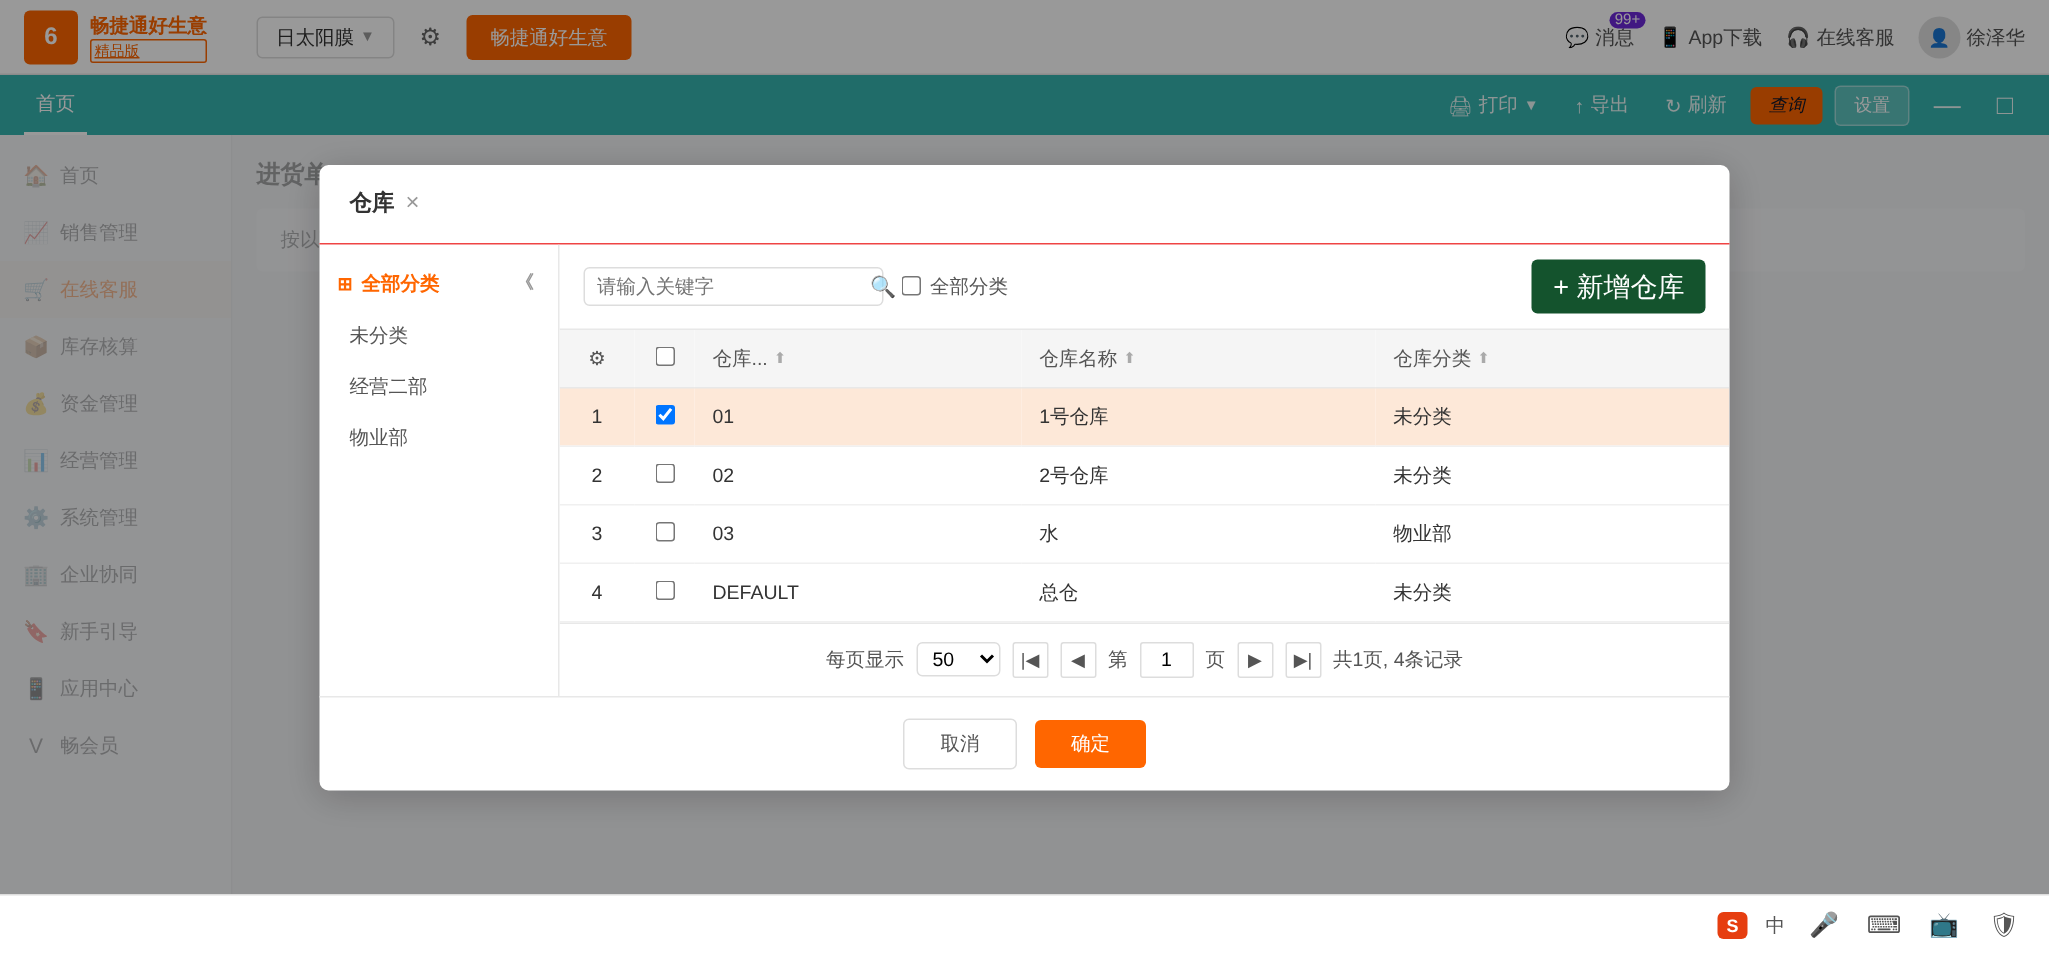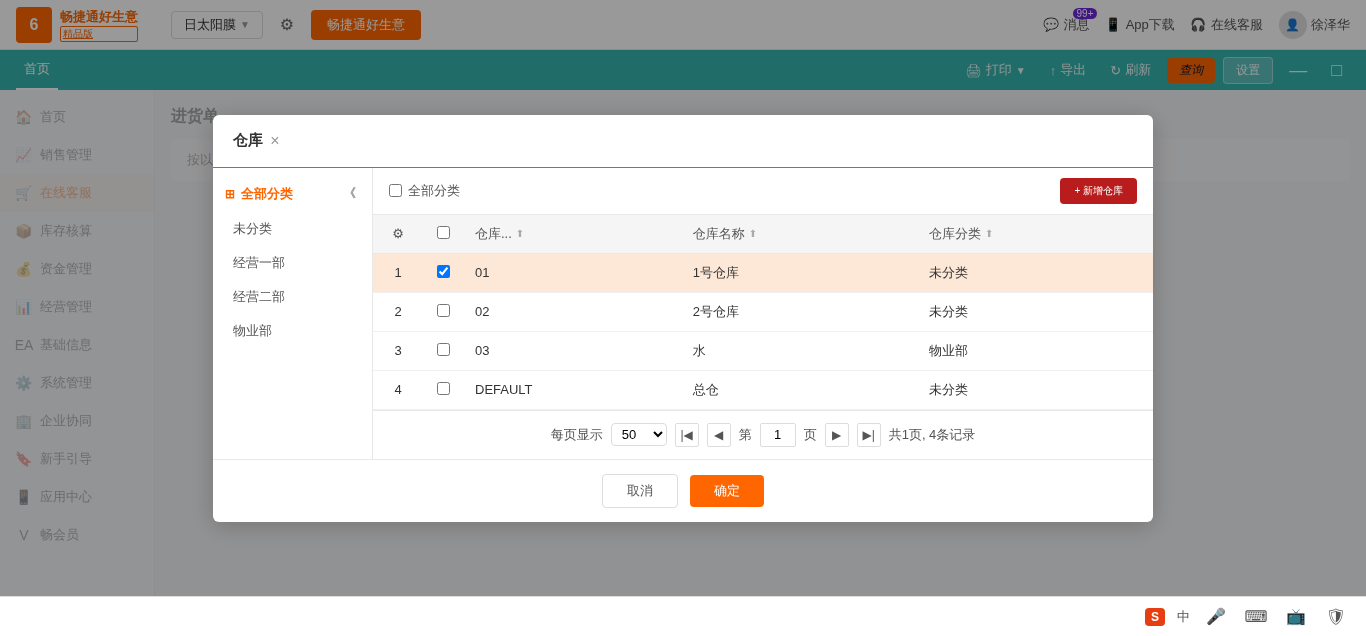--- a/index.html
+++ b/index.html
@@ -287,26 +287,26 @@
     .show-disabled-check {
       display: flex;
       align-items: center;
       gap: 6px;
       color: #555;
       font-size: 13px;
       cursor: pointer;
     }
     .add-btn {
       margin-left: auto;
-      background: #b91c1c;
+      background: #14532d;
       color: #fff;
       border: none;
       border-radius: 4px;
       padding: 6px 14px;
-      font-size: 10px;
+      font-size: 18px;
       cursor: pointer;
       white-space: nowrap;
     }
 
     
     .data-table {
       flex: 1;
       overflow-y: auto;
     }
     table {
@@ -589,24 +589,20 @@
     </div>
     <div class="sidebar-item">
       <span class="sidebar-icon">💰</span>
       <span>资金管理</span>
     </div>
     <div class="sidebar-item">
       <span class="sidebar-icon">📊</span>
       <span>经营管理</span>
     </div>
     <div class="sidebar-item">
-      <span class="sidebar-icon">EA</span>
-      <span>基础信息</span>
-    </div>
-    <div class="sidebar-item">
       <span class="sidebar-icon">⚙️</span>
       <span>系统管理</span>
     </div>
     <div class="sidebar-item">
       <span class="sidebar-icon">🏢</span>
       <span>企业协同</span>
     </div>
     <div class="sidebar-item">
       <span class="sidebar-icon">🔖</span>
       <span>新手引导</span>
@@ -641,28 +637,31 @@
 
     <div class="modal-body">
 
       <div class="cat-sidebar">
         <div class="cat-header">
           <span class="cat-grid-icon">⊞</span>
           <span>全部分类</span>
           <div class="cat-collapse">《</div>
         </div>
         <div class="cat-item">未分类</div>
-        <div class="cat-item">经营一部</div>
         <div class="cat-item">经营二部</div>
         <div class="cat-item">物业部</div>
       </div>
 
       <div class="table-area">
 
         <div class="table-toolbar">
+          <div class="search-box">
+            <input class="search-input" type="text" placeholder="请输入关键字" style="">
+            <span class="search-icon">🔍</span>
+          </div>
           <label class="show-disabled-check">
             <input type="checkbox" style="">
             <span>全部分类</span>
           </label>
           <button class="add-btn">+ 新增仓库</button>
         </div>
 
         <div class="data-table">
           <table>
             <thead>

